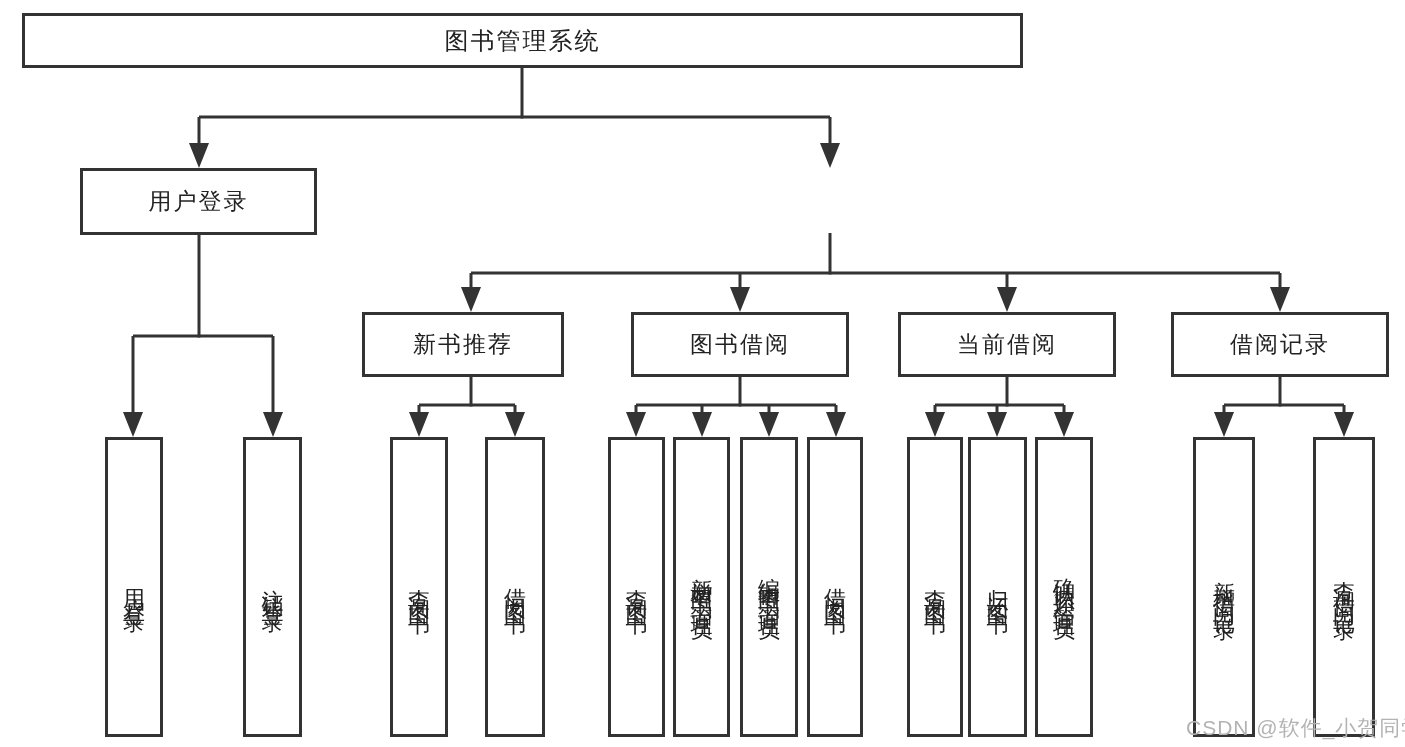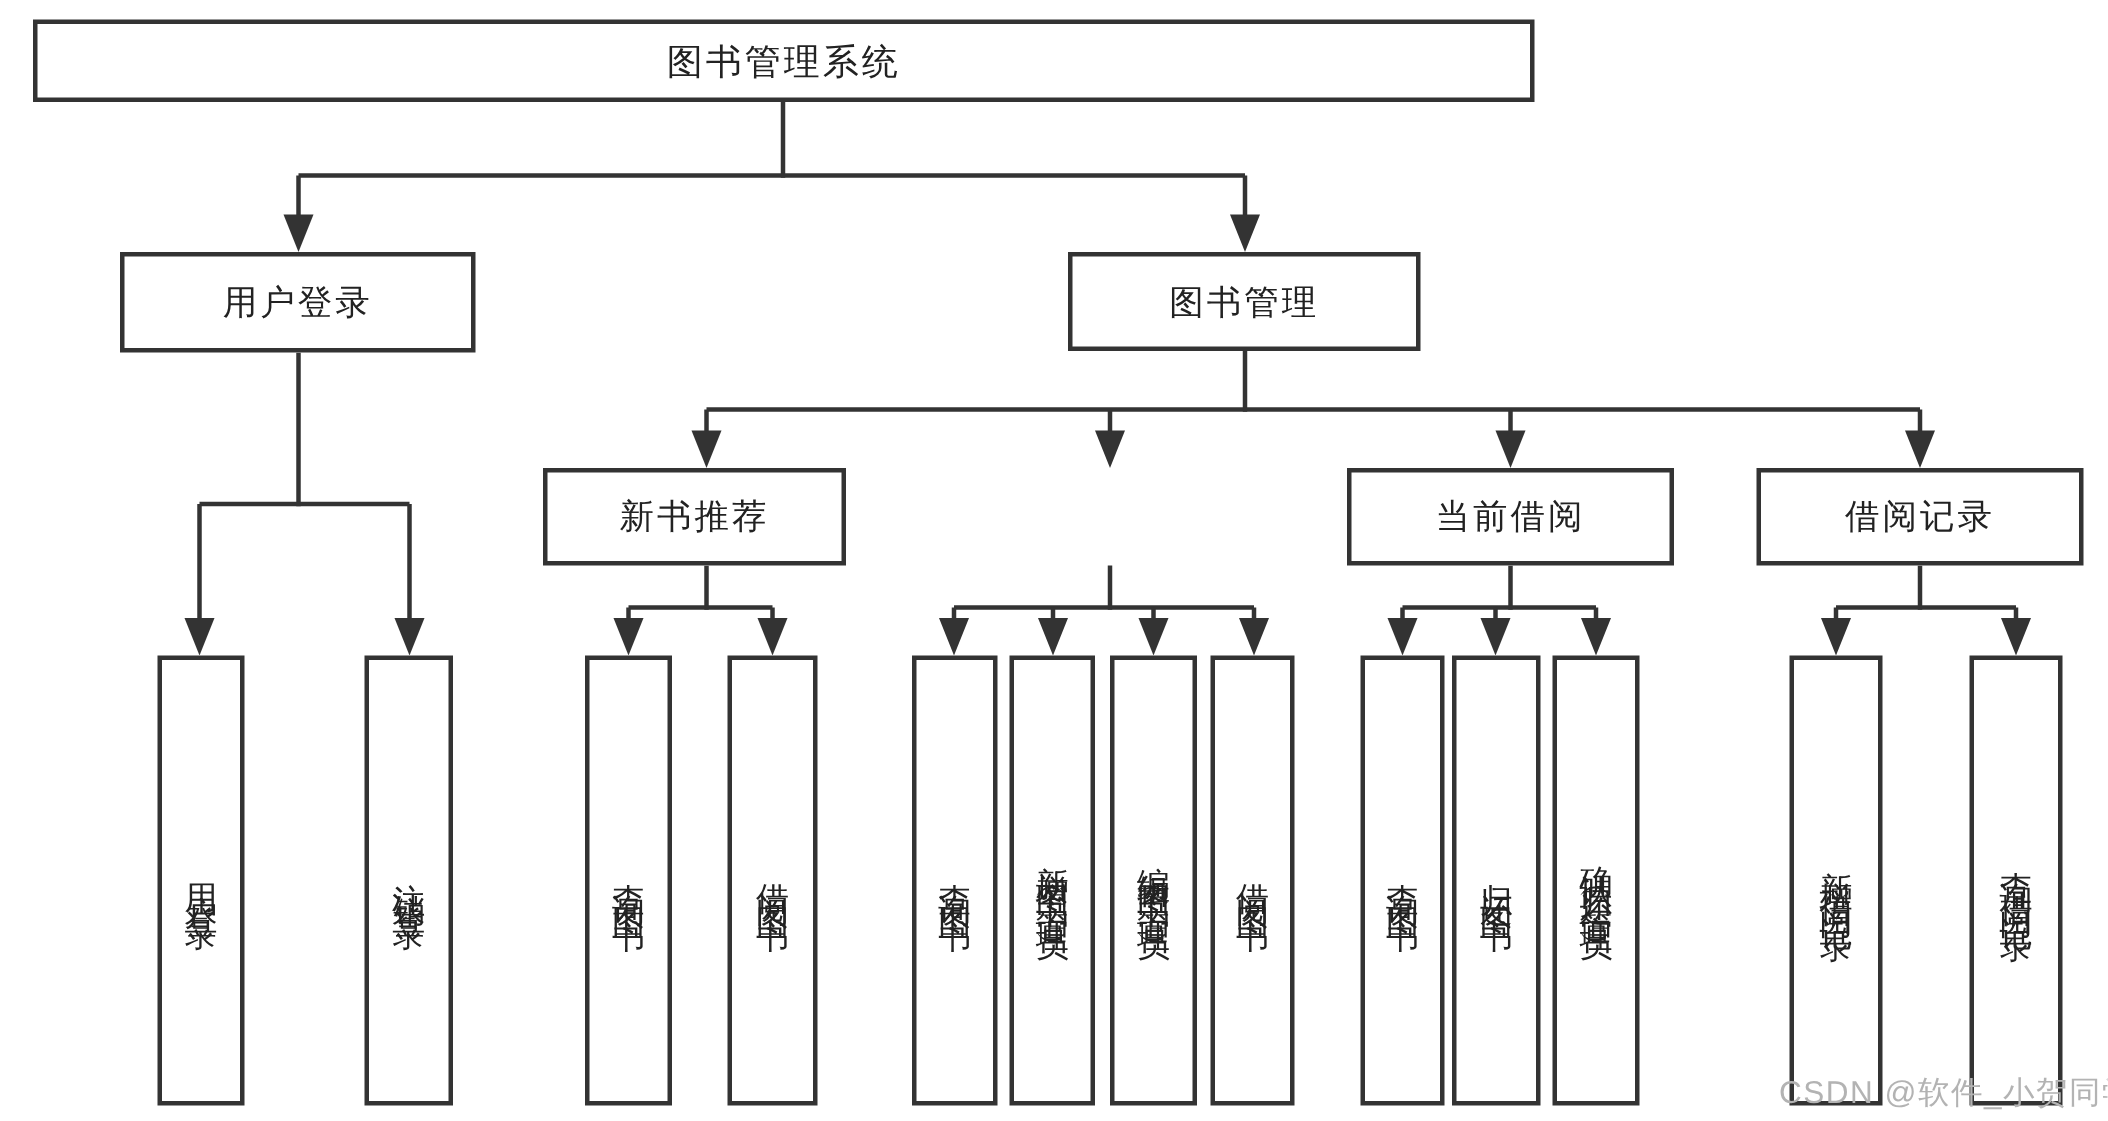--- a/index.html
+++ b/index.html
@@ -132,27 +132,27 @@
     <polygon points="1334,412 1354,412 1344,437"></polygon>
   </svg>
 
   <div class="node hnode root-node" style="left:22px;top:13px;width:1001px;height:55px">
     <span>图书管理系统</span>
   </div>
 
   <div class="node hnode" style="left:80px;top:168px;width:237px;height:67px">
     <span>用户登录</span>
   </div>
-  <div class="node hnode" style="left:712px;top:168px;width:235px;height:66px">
-    <span>图书管理</span>
-  </div>
 
   <div class="node hnode" style="left:362px;top:312px;width:202px;height:65px">
     <span>新书推荐</span>
   </div>
+  <div class="node hnode" style="left:631px;top:312px;width:218px;height:65px">
+    <span>图书借阅</span>
+  </div>
   <div class="node hnode" style="left:898px;top:312px;width:218px;height:65px">
     <span>当前借阅</span>
   </div>
   <div class="node hnode" style="left:1171px;top:312px;width:218px;height:65px">
     <span>借阅记录</span>
   </div>
 
   <div class="node leaf" style="left:105px;width:58px">
     <span>用户登录</span>
   </div>

